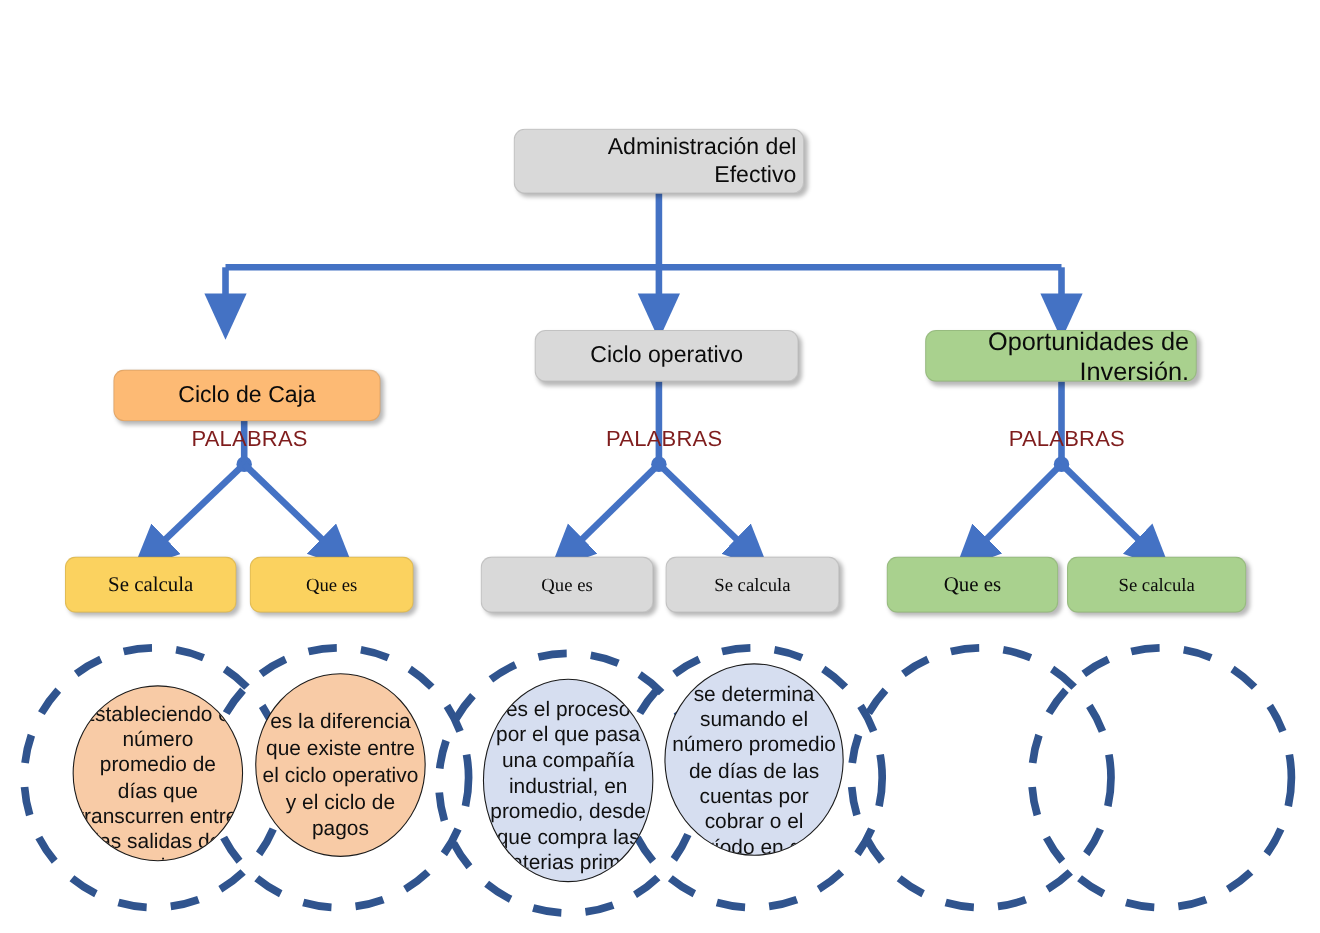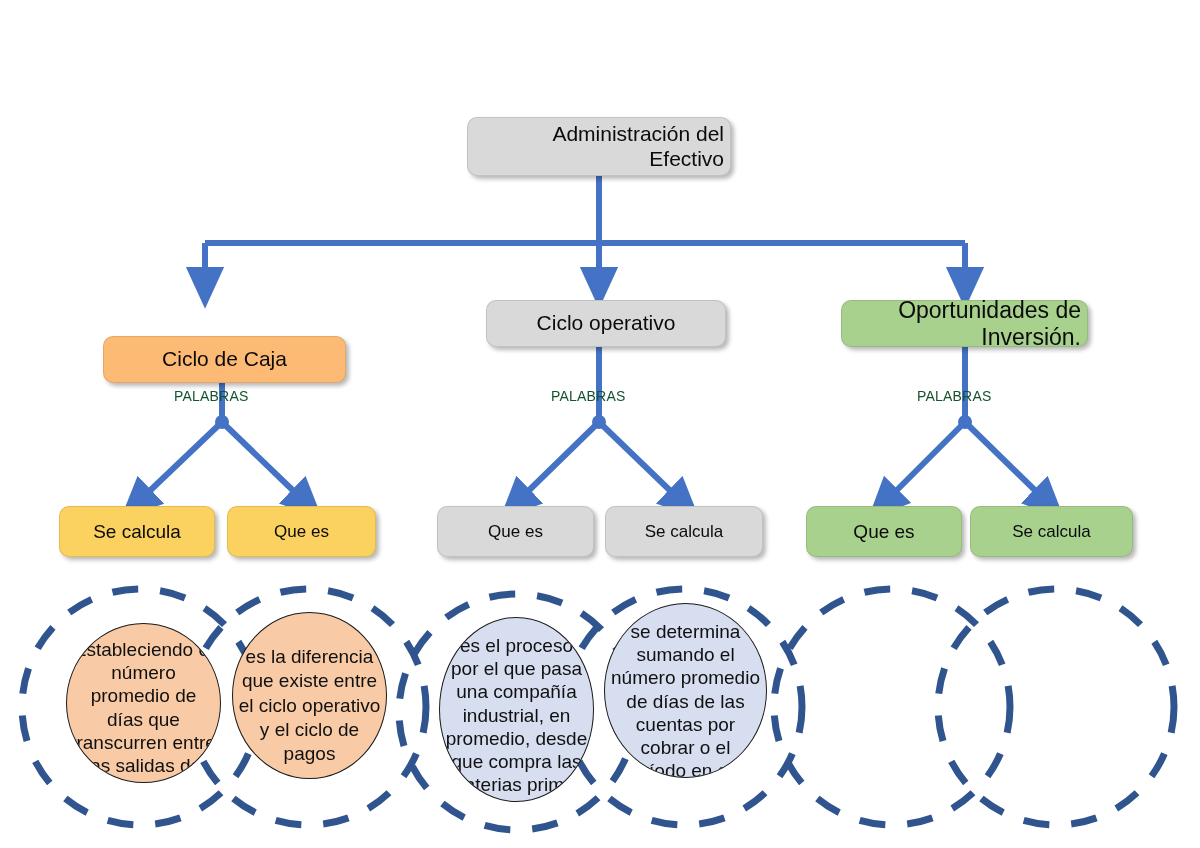--- a/index.html
+++ b/index.html
@@ -41,28 +41,29 @@
     z-index: 5;
   }
   .node.root {
     font-size: 21px;
   }
   .node.level2 {
     font-size: 21px;
   }
   .node.level3 {
     font-size: 17px;
+    font-family: Liberation Serif, serif;
   }
   .node.level3.big {
     font-size: 19px;
   }
   .palabras {
     position: absolute;
-    font-size: 14px;
-    color: #14532d;
+    font-size: 20px;
+    color: #7f1d1d;
     letter-spacing: 0.2px;
     z-index: 5;
     white-space: nowrap;
   }
   .bubble {
     position: absolute;
     border-radius: 50%;
     border: 1px solid #1b1b1b;
     box-sizing: border-box;
     overflow: hidden;

